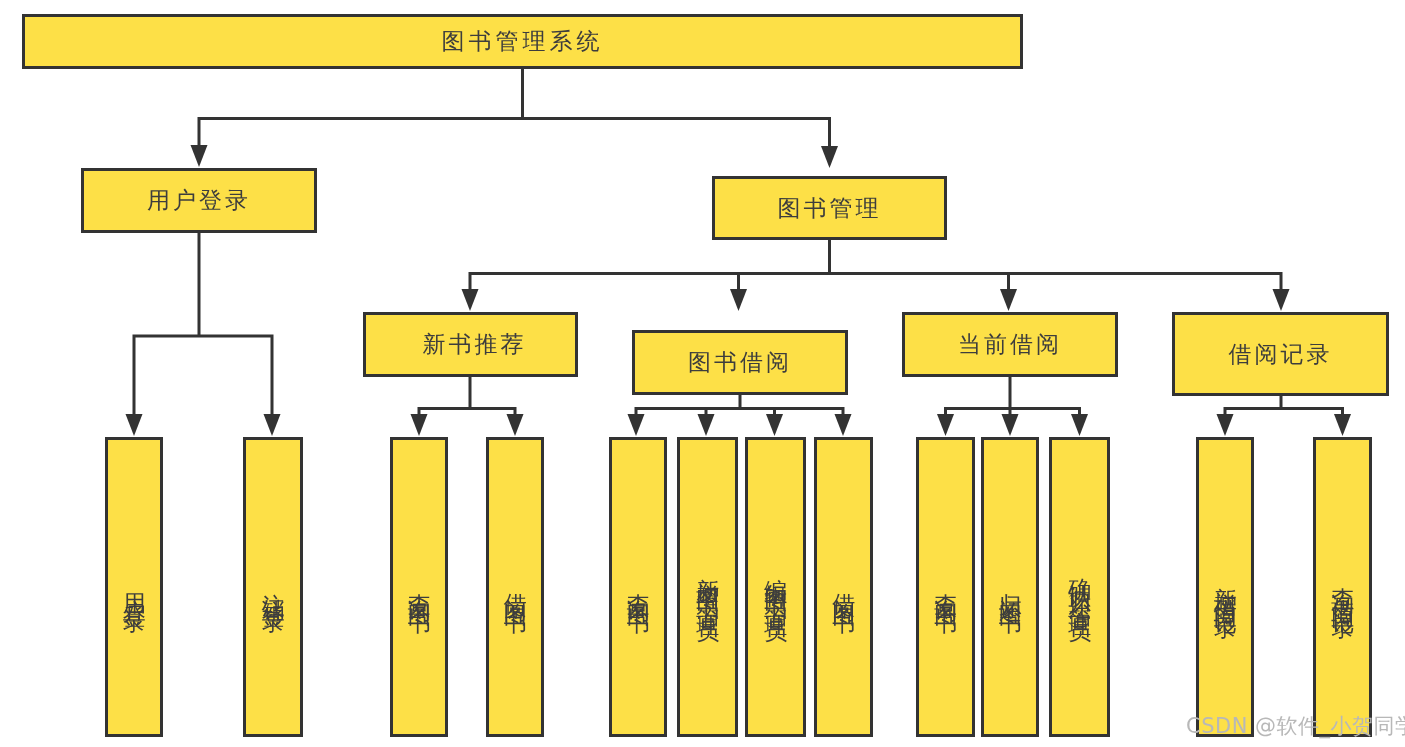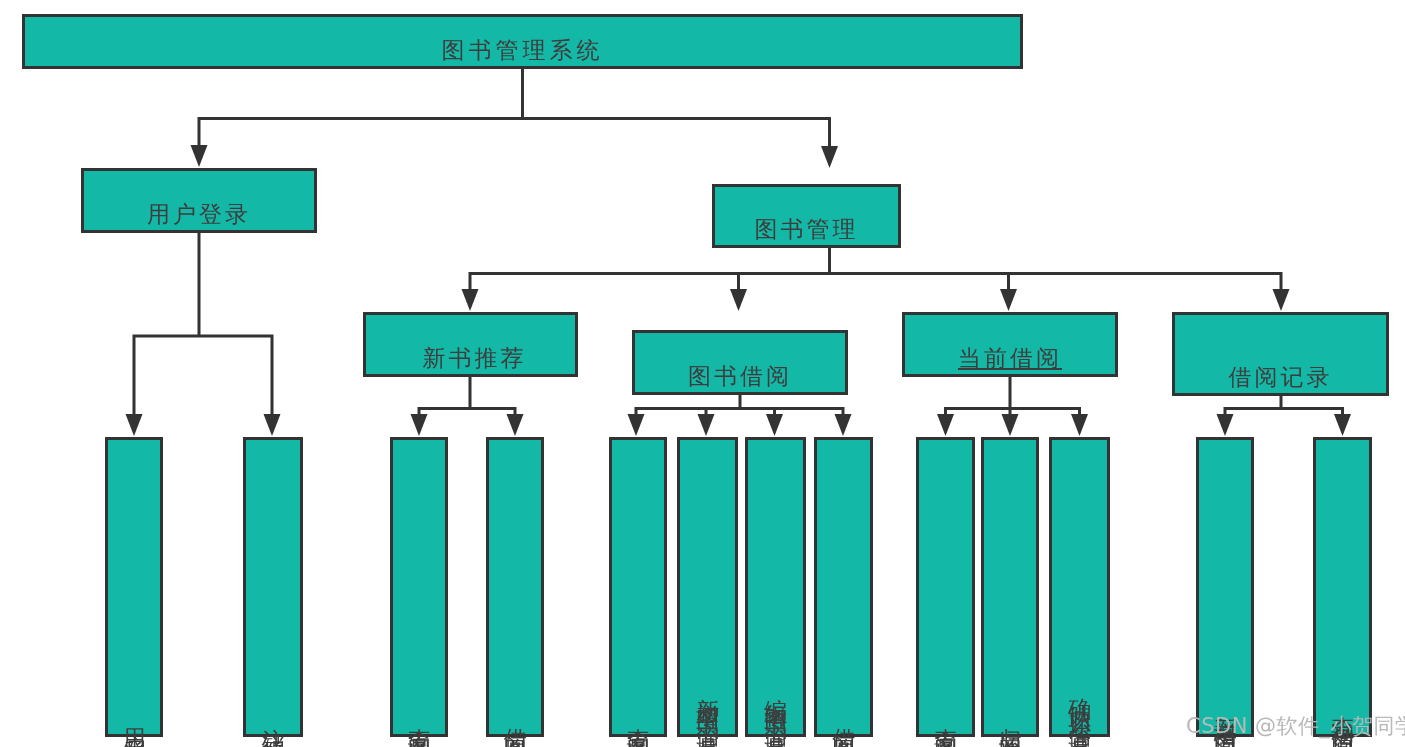--- a/index.html
+++ b/index.html
@@ -11,22 +11,22 @@
   *{margin:0;padding:0;box-sizing:border-box;}
   html,body{width:1405px;height:747px;background:var(--bg);overflow:hidden;}
   body{font-family:"DejaVu Sans","Liberation Sans",sans-serif;position:relative;}
   .stage{position:absolute;left:0;top:0;width:1405px;height:747px;}
   .connectors{position:absolute;left:0;top:0;width:1405px;height:747px;}
   .connectors path{stroke:var(--line);stroke-width:3;fill:none;}
   .connectors polygon{fill:var(--line);stroke:none;}
   .node{
     position:absolute;
     border:3px solid var(--line);
-    background:#14b8a6;
-    display:flex;align-items:flex-end;justify-content:center;
+    background:#fde047;
+    display:flex;align-items:center;justify-content:center;
     color:var(--text);
   }
   .node.h span{
     font-size:23px;
     letter-spacing:3px;
     white-space:nowrap;
     color:var(--text);
   }
   .node.title span{letter-spacing:4px;}
   .node.v span{
@@ -95,31 +95,31 @@
     </g>
   </svg>
 
   <div class="node h title" style="left:22px;top:14px;width:1001px;height:55px;">
     <span>图书管理系统</span>
   </div>
 
   <div class="node h" style="left:81px;top:168px;width:236px;height:65px;">
     <span>用户登录</span>
   </div>
-  <div class="node h" style="left:712px;top:184px;width:189px;height:64px;">
+  <div class="node h" style="left:712px;top:176px;width:235px;height:64px;">
     <span>图书管理</span>
   </div>
 
   <div class="node h" style="left:363px;top:312px;width:215px;height:65px;padding-left:8px;">
     <span>新书推荐</span>
   </div>
   <div class="node h" style="left:632px;top:312px;width:216px;height:65px;margin-top:18px;">
     <span>图书借阅</span>
   </div>
-  <div class="node h" style="left:902px;top:312px;width:216px;height:65px;text-decoration:underline;">
+  <div class="node h" style="left:902px;top:312px;width:216px;height:65px;">
     <span>当前借阅</span>
   </div>
   <div class="node h" style="left:1172px;top:312px;width:217px;height:84px;">
     <span>借阅记录</span>
   </div>
 
   <div class="node v" style="left:105px;top:437px;width:58px;height:300px;">
     <span>用户登录</span>
   </div>
   <div class="node v" style="left:243px;top:437px;width:60px;height:300px;">

